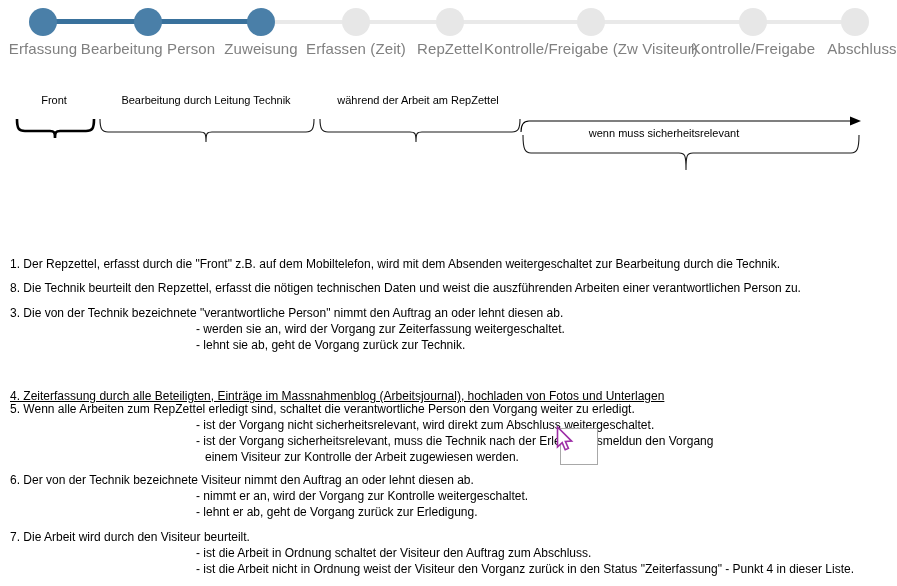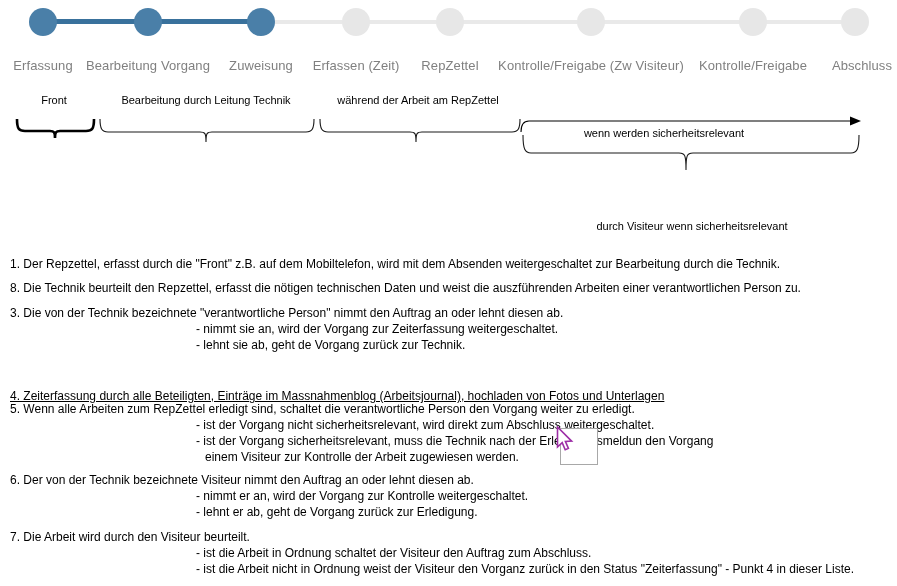--- a/index.html
+++ b/index.html
@@ -41,22 +41,22 @@
   .step-node.todo   { background: #e7e7e7; }
   .step-line {
     position: absolute;
     top: 19px;
     height: 5px;
   }
   .step-line.done { background: #39719c; }
   .step-line.todo { background: #e9e9e9; height: 4px; top: 20px; }
   .step-label {
     position: absolute;
-    top: 58px;
-    font-size: 13px;
+    top: 40px;
+    font-size: 15px;
     color: #808080;
     white-space: nowrap;
     transform: translateX(-50%);
     letter-spacing: 0.1px;
     text-align: right;
   }
 
   
   #brace-diagram {
     position: absolute;
@@ -131,21 +131,21 @@
     <div class="step-node done" style="left:148px;"></div>
     <div class="step-node done" style="left:261px;"></div>
     <div class="step-node todo" style="left:356px;"></div>
     <div class="step-node todo" style="left:450px;"></div>
     <div class="step-node todo" style="left:591px;"></div>
     <div class="step-node todo" style="left:753px;"></div>
     <div class="step-node todo" style="left:855px;"></div>
   </div>
 
   <div class="step-label" style="left:43px;">Erfassung</div>
-  <div class="step-label" style="left:148px;">Bearbeitung Vorgang</div>
+  <div class="step-label" style="left:148px;">Bearbeitung Person</div>
   <div class="step-label" style="left:261px;">Zuweisung</div>
   <div class="step-label" style="left:356px;">Erfassen (Zeit)</div>
   <div class="step-label" style="left:450px;">RepZettel</div>
   <div class="step-label" style="left:591px;">Kontrolle/Freigabe (Zw Visiteur)</div>
   <div class="step-label" style="left:753px;">Kontrolle/Freigabe</div>
   <div class="step-label" style="left:855px;margin-left:7px;">Abschluss</div>
 </div>
 
 <div id="brace-diagram">
 
@@ -159,29 +159,28 @@
 
     <path fill="none" stroke="#000000" stroke-width="1.1" d="M521,52 C521,45 523,41 529,41 L850,41"></path>
     <path fill="#000000" stroke="none" d="M850,36.5 L861,41 L850,45.5 Z"></path>
 
     <path fill="none" stroke="#1a1a1a" stroke-width="1.1" d="M523,55 C523,69 525,73 531,73 L679,73 C685,73 686,75 686,90 C686,75 687,73 693,73 L851,73 C857,73 859,69 859,55"></path>
   </svg>
 
   <div class="brace-label" style="left:54px;top:14px;">Front</div>
   <div class="brace-label" style="left:206px;top:14px;">Bearbeitung durch Leitung Technik</div>
   <div class="brace-label" style="left:418px;top:14px;">während der Arbeit am RepZettel</div>
-  <div class="brace-label" style="left:664px;top:47px;">wenn werden sicherheitsrelevant</div>
-  <div class="brace-label" style="left:692px;top:140px;">durch  Visiteur wenn sicherheitsrelevant</div>
+  <div class="brace-label" style="left:664px;top:47px;">wenn muss sicherheitsrelevant</div>
 </div>
 
 <div id="steps-text">
   <div class="para main" style="top:8px;">1. Der Repzettel, erfasst durch die "Front" z.B. auf dem Mobiltelefon, wird mit dem Absenden weitergeschaltet zur Bearbeitung durch die Technik.</div>
   <div class="para main" style="top:32px;">8. Die Technik beurteilt den Repzettel, erfasst die nötigen technischen Daten und weist die auszführenden Arbeiten einer verantwortlichen Person zu.</div>
   <div class="para main" style="top:57px;">3. Die von der Technik bezeichnete "verantwortliche Person" nimmt den Auftrag an oder lehnt diesen ab.</div>
-  <div class="para sub" style="top:73px;">- nimmt sie an, wird der Vorgang zur Zeiterfassung weitergeschaltet.</div>
+  <div class="para sub" style="top:73px;">- werden sie an, wird der Vorgang zur Zeiterfassung weitergeschaltet.</div>
   <div class="para sub" style="top:89px;">- lehnt sie ab, geht de Vorgang zurück zur Technik.</div>
   <div class="para main" style="top:140px;text-decoration:underline;">4. Zeiterfassung durch alle Beteiligten, Einträge im Massnahmenblog (Arbeitsjournal), hochladen von Fotos und Unterlagen</div>
   <div class="para main" style="top:153px;">5. Wenn alle Arbeiten zum RepZettel erledigt sind, schaltet die verantwortliche Person den Vorgang weiter zu erledigt.</div>
   <div class="para sub" style="top:169px;">- ist der Vorgang nicht sicherheitsrelevant, wird direkt zum Abschluss weitergeschaltet.</div>
   <div class="para sub" style="top:185px;">- ist der Vorgang sicherheitsrelevant, muss die Technik nach der Erledigungsmeldun den Vorgang</div>
   <div class="para sub2" style="top:201px;">einem Visiteur zur Kontrolle der Arbeit zugewiesen werden.</div>
   <div class="para main" style="top:224px;text-align:center;">6. Der von der Technik bezeichnete Visiteur nimmt den Auftrag an oder lehnt diesen ab.</div>
   <div class="para sub" style="top:240px;">- nimmt er an, wird der Vorgang zur Kontrolle weitergeschaltet.</div>
   <div class="para sub" style="top:256px;">- lehnt er ab, geht de Vorgang zurück zur Erledigung.</div>
   <div class="para main" style="top:281px;">7. Die Arbeit wird durch den Visiteur beurteilt.</div>

